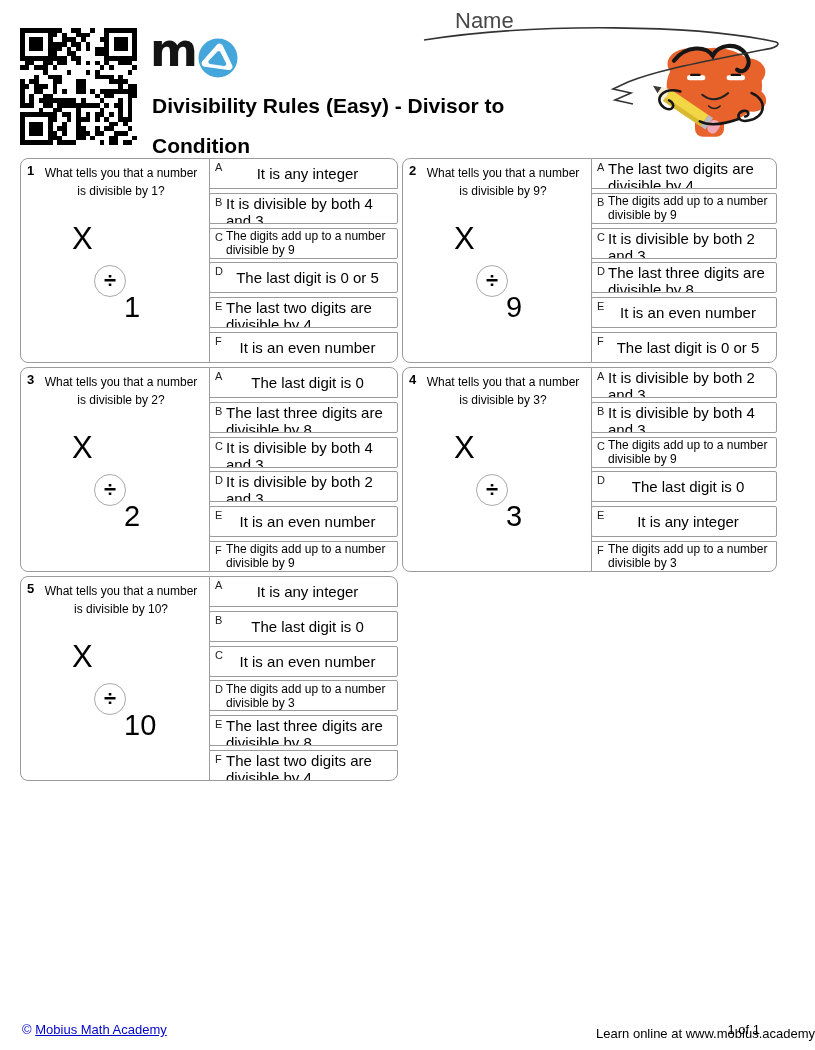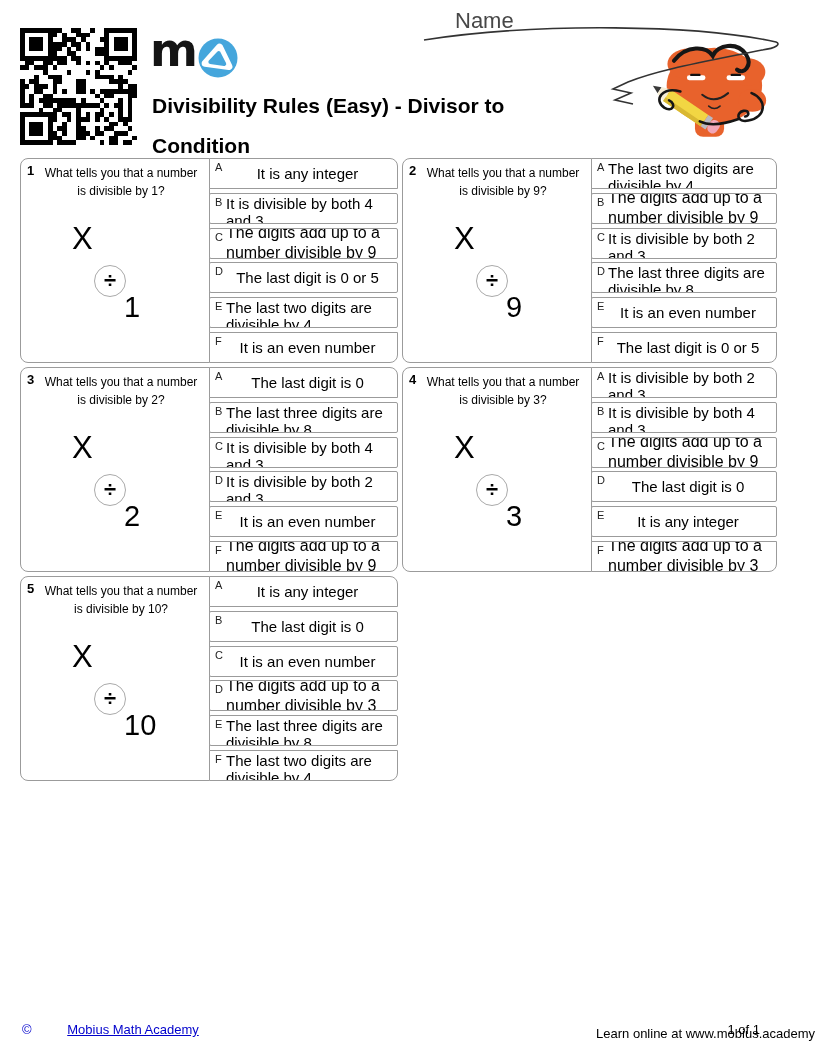--- a/index.html
+++ b/index.html
@@ -38,25 +38,25 @@
   .divisor{position:absolute;left:52px;top:62px;font-size:29px;}
   .answers{flex:1;margin-left:-1px;display:flex;flex-direction:column;
            justify-content:space-between;}
   .choice{position:relative;height:31px;box-sizing:border-box;background:#fff;
           border:1px solid var(--border-gray);border-radius:2px;overflow:hidden;}
   .choice:first-child{border-radius:0 8px 0 0;}
   .choice:last-child{border-radius:0 0 8px 0;}
   .letter{position:absolute;left:5px;top:2px;font-size:11px;color:#222;}
   .ctext{display:flex;height:100%;align-items:center;justify-content:center;
          font-size:15px;line-height:17px;text-align:left;padding:0 8px 0 16px;}
-  .ctext.small{font-size:16px;line-height:20px;}
+  .ctext.small{font-size:12px;line-height:14px;}
   .ctext.top{align-items:flex-start;padding-top:1px;}
   .footer{position:absolute;left:0;top:1022px;width:100%;font-size:13px;height:20px;}
   .foot-left{position:absolute;left:22px;top:0;color:var(--link-blue);}
-  .foot-left a{color:var(--link-blue);text-decoration:underline;cursor:pointer;margin-left:32px;}
+  .foot-left a{color:var(--link-blue);text-decoration:underline;cursor:pointer;}
   .foot-center{position:absolute;left:0;right:0;top:4px;text-align:right;padding-left:16px;}
   .foot-right{position:absolute;right:55px;top:0;}
 </style>
 </head>
 <body>
 
 <div class="qr"><svg width="117" height="117" viewBox="0 0 117 117" fill="#000" shape-rendering="crispEdges">
       <rect x="32.76" y="0.00" width="4.68" height="4.68"></rect>
       <rect x="37.44" y="0.00" width="4.68" height="4.68"></rect>
       <rect x="51.48" y="0.00" width="4.68" height="4.68"></rect>

